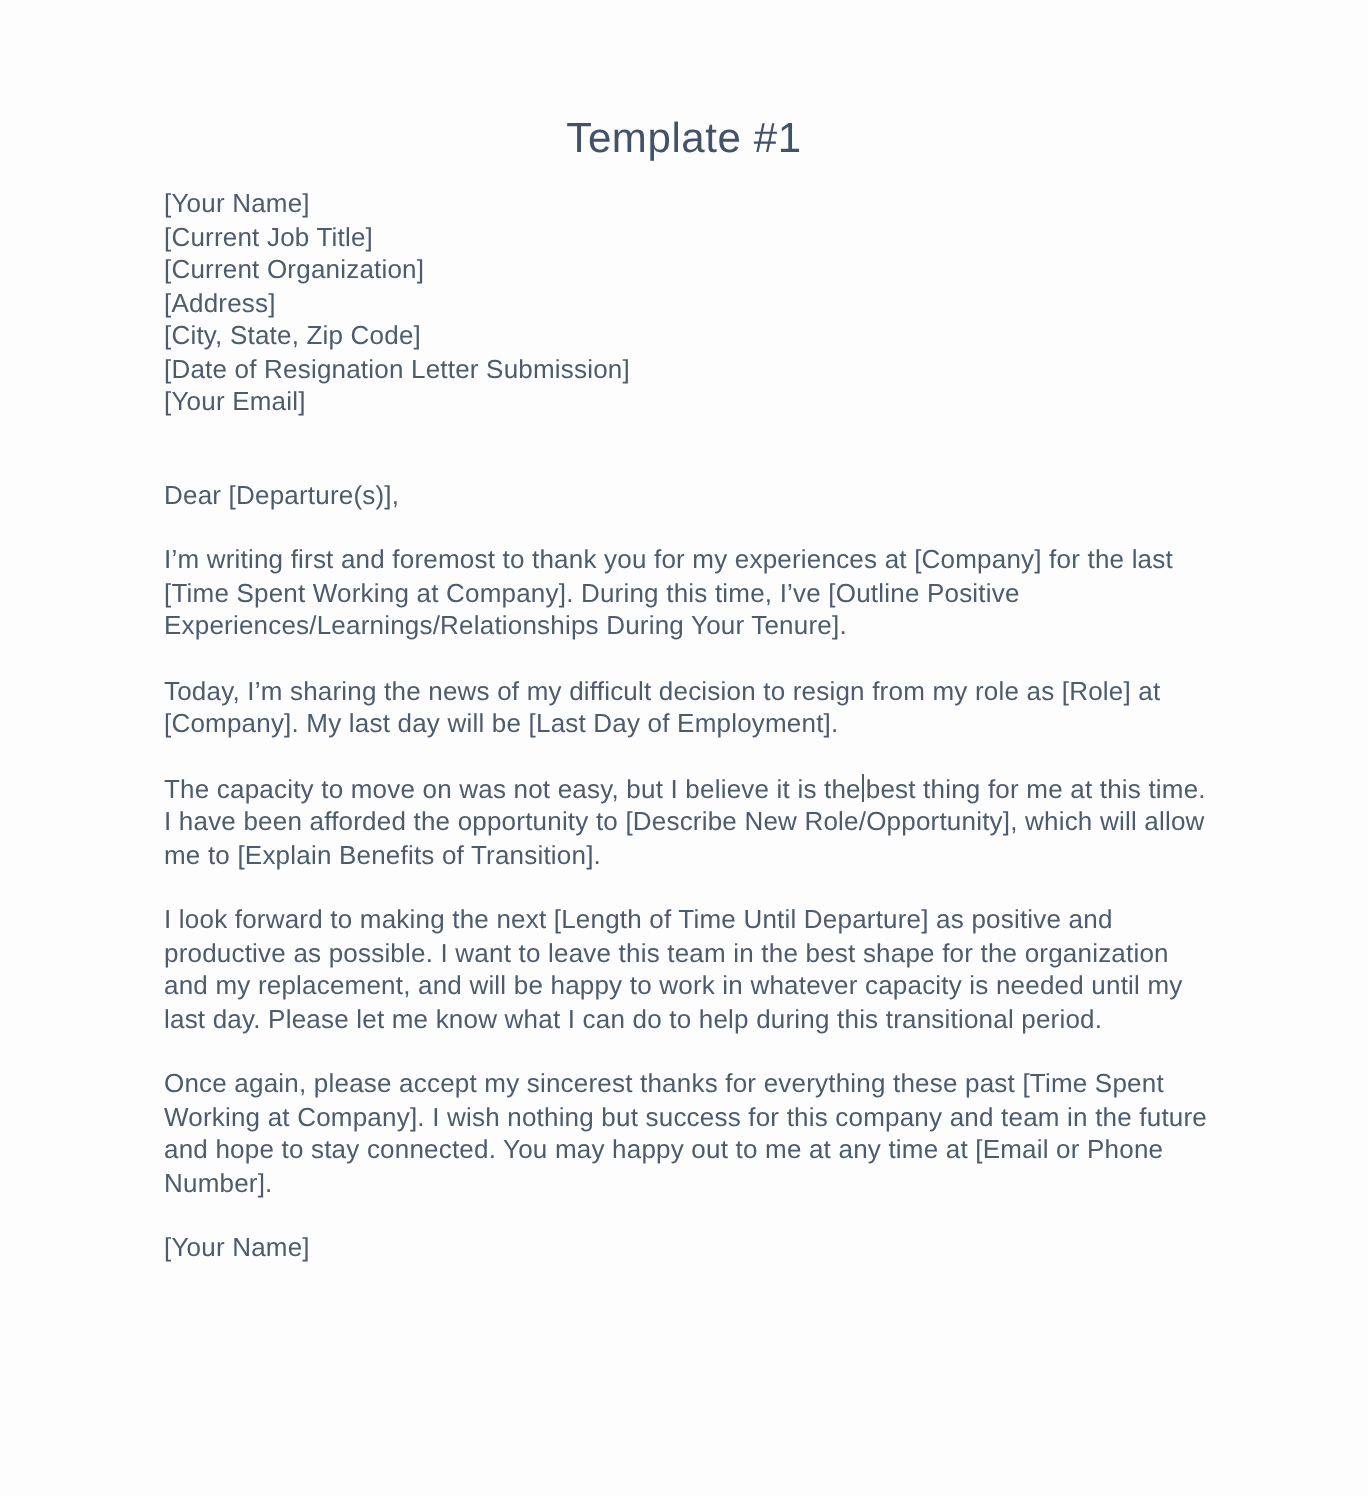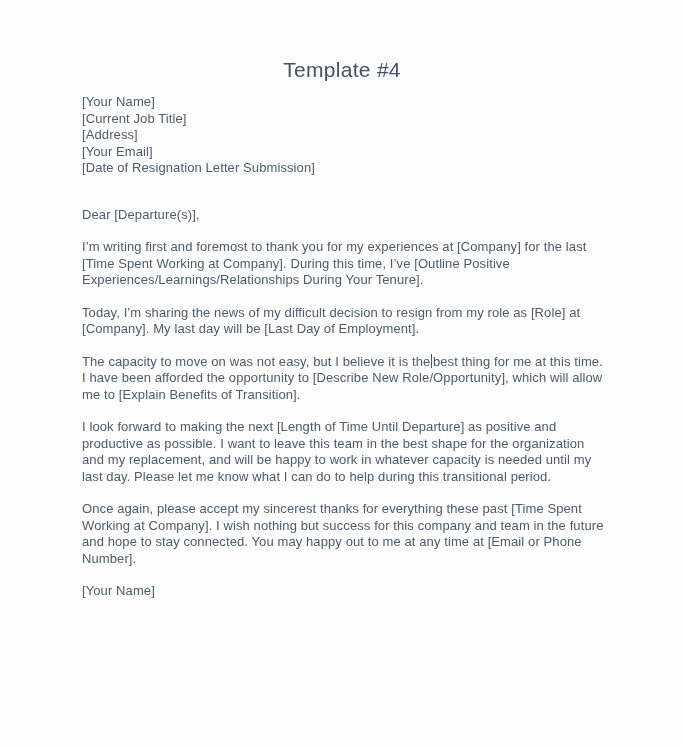--- a/index.html
+++ b/index.html
@@ -55,30 +55,32 @@
     margin: 0 0.5px;
     background: var(--text, #4c5b6e);
     vertical-align: -2px;
   }
 </style>
 </head>
 <body>
 
 <main class="page">
 
-  <h1 class="doc-title">Template #4</h1>
+  <h1 class="doc-title">Template #1</h1>
 
   <div class="content">
 
     <div class="sender-block">
       <div class="sender-line">[Your Name]</div>
       <div class="sender-line">[Current Job Title]</div>
+      <div class="sender-line">[Current Organization]</div>
       <div class="sender-line">[Address]</div>
+      <div class="sender-line">[City, State, Zip Code]</div>
+      <div class="sender-line">[Date of Resignation Letter Submission]</div>
       <div class="sender-line">[Your Email]</div>
-      <div class="sender-line">[Date of Resignation Letter Submission]</div>
     </div>
 
     <p class="salutation">Dear [Departure(s)],</p>
 
     <p class="para">I’m writing first and foremost to thank you for my experiences at [Company] for the last [Time Spent Working at Company]. During this time, I’ve [Outline Positive Experiences/Learnings/Relationships During Your Tenure].</p>
 
     <p class="para">Today, I’m sharing the news of my difficult decision to resign from my role as [Role] at [Company]. My last day will be [Last Day of Employment].</p>
 
     <p class="para"><span>The capacity to move on was not easy, but I believe it is the</span><span class="caret"></span><span>best thing for me at this time. I have been afforded the opportunity to [Describe New Role/Opportunity], which will allow me to [Explain Benefits of Transition].</span></p>
 

